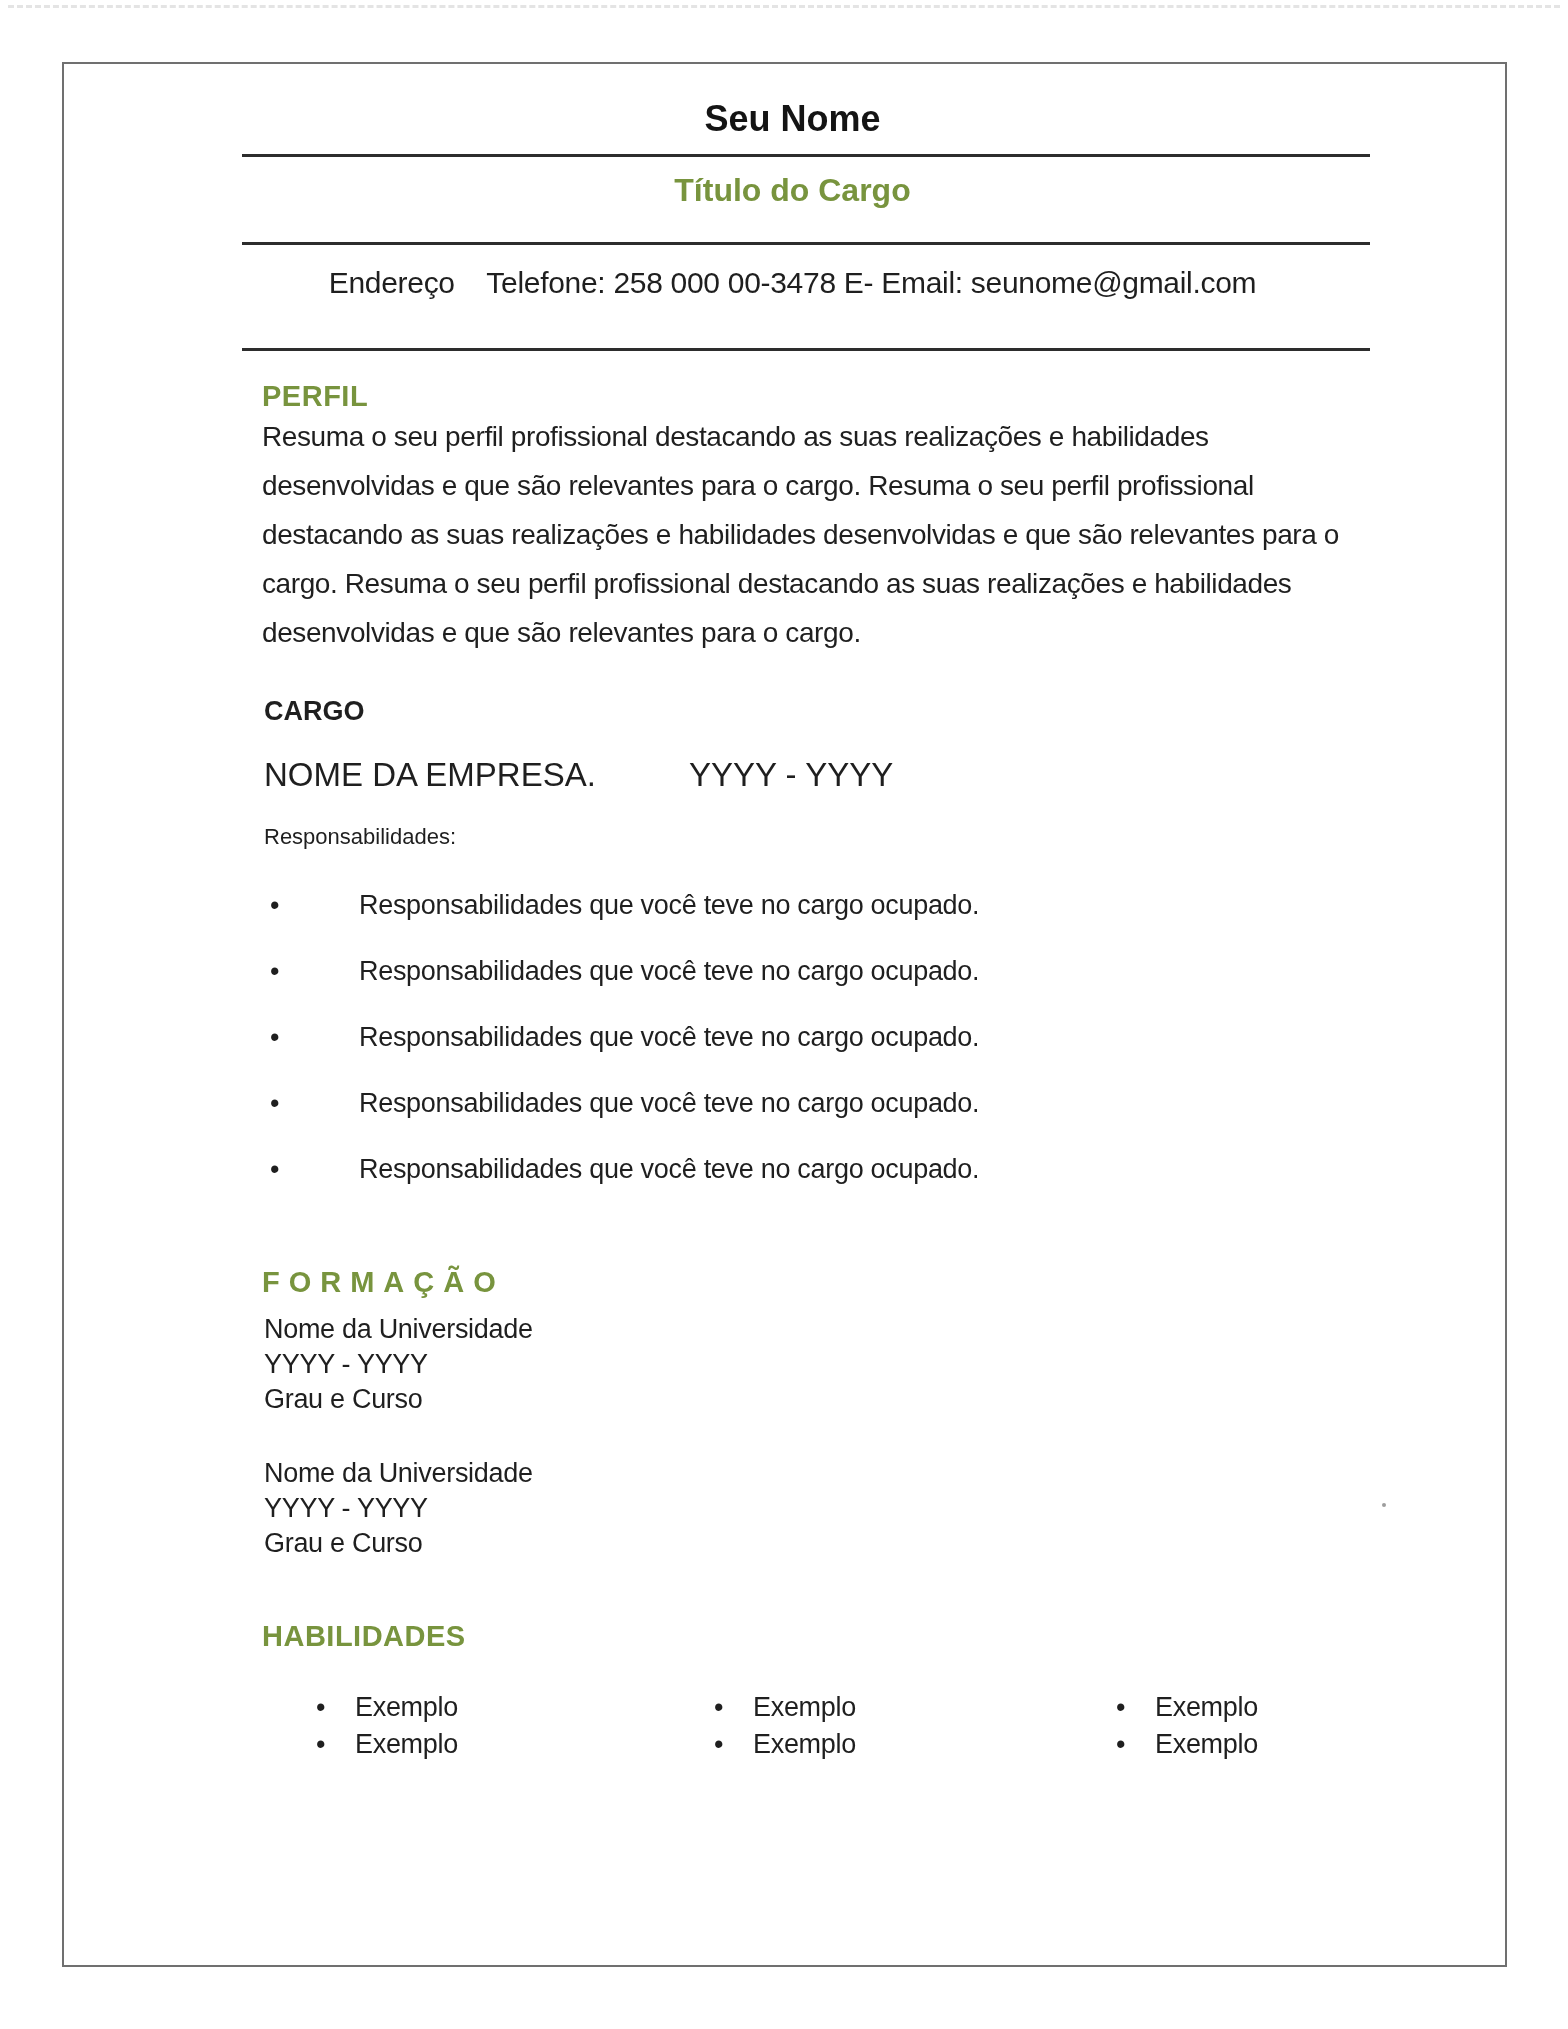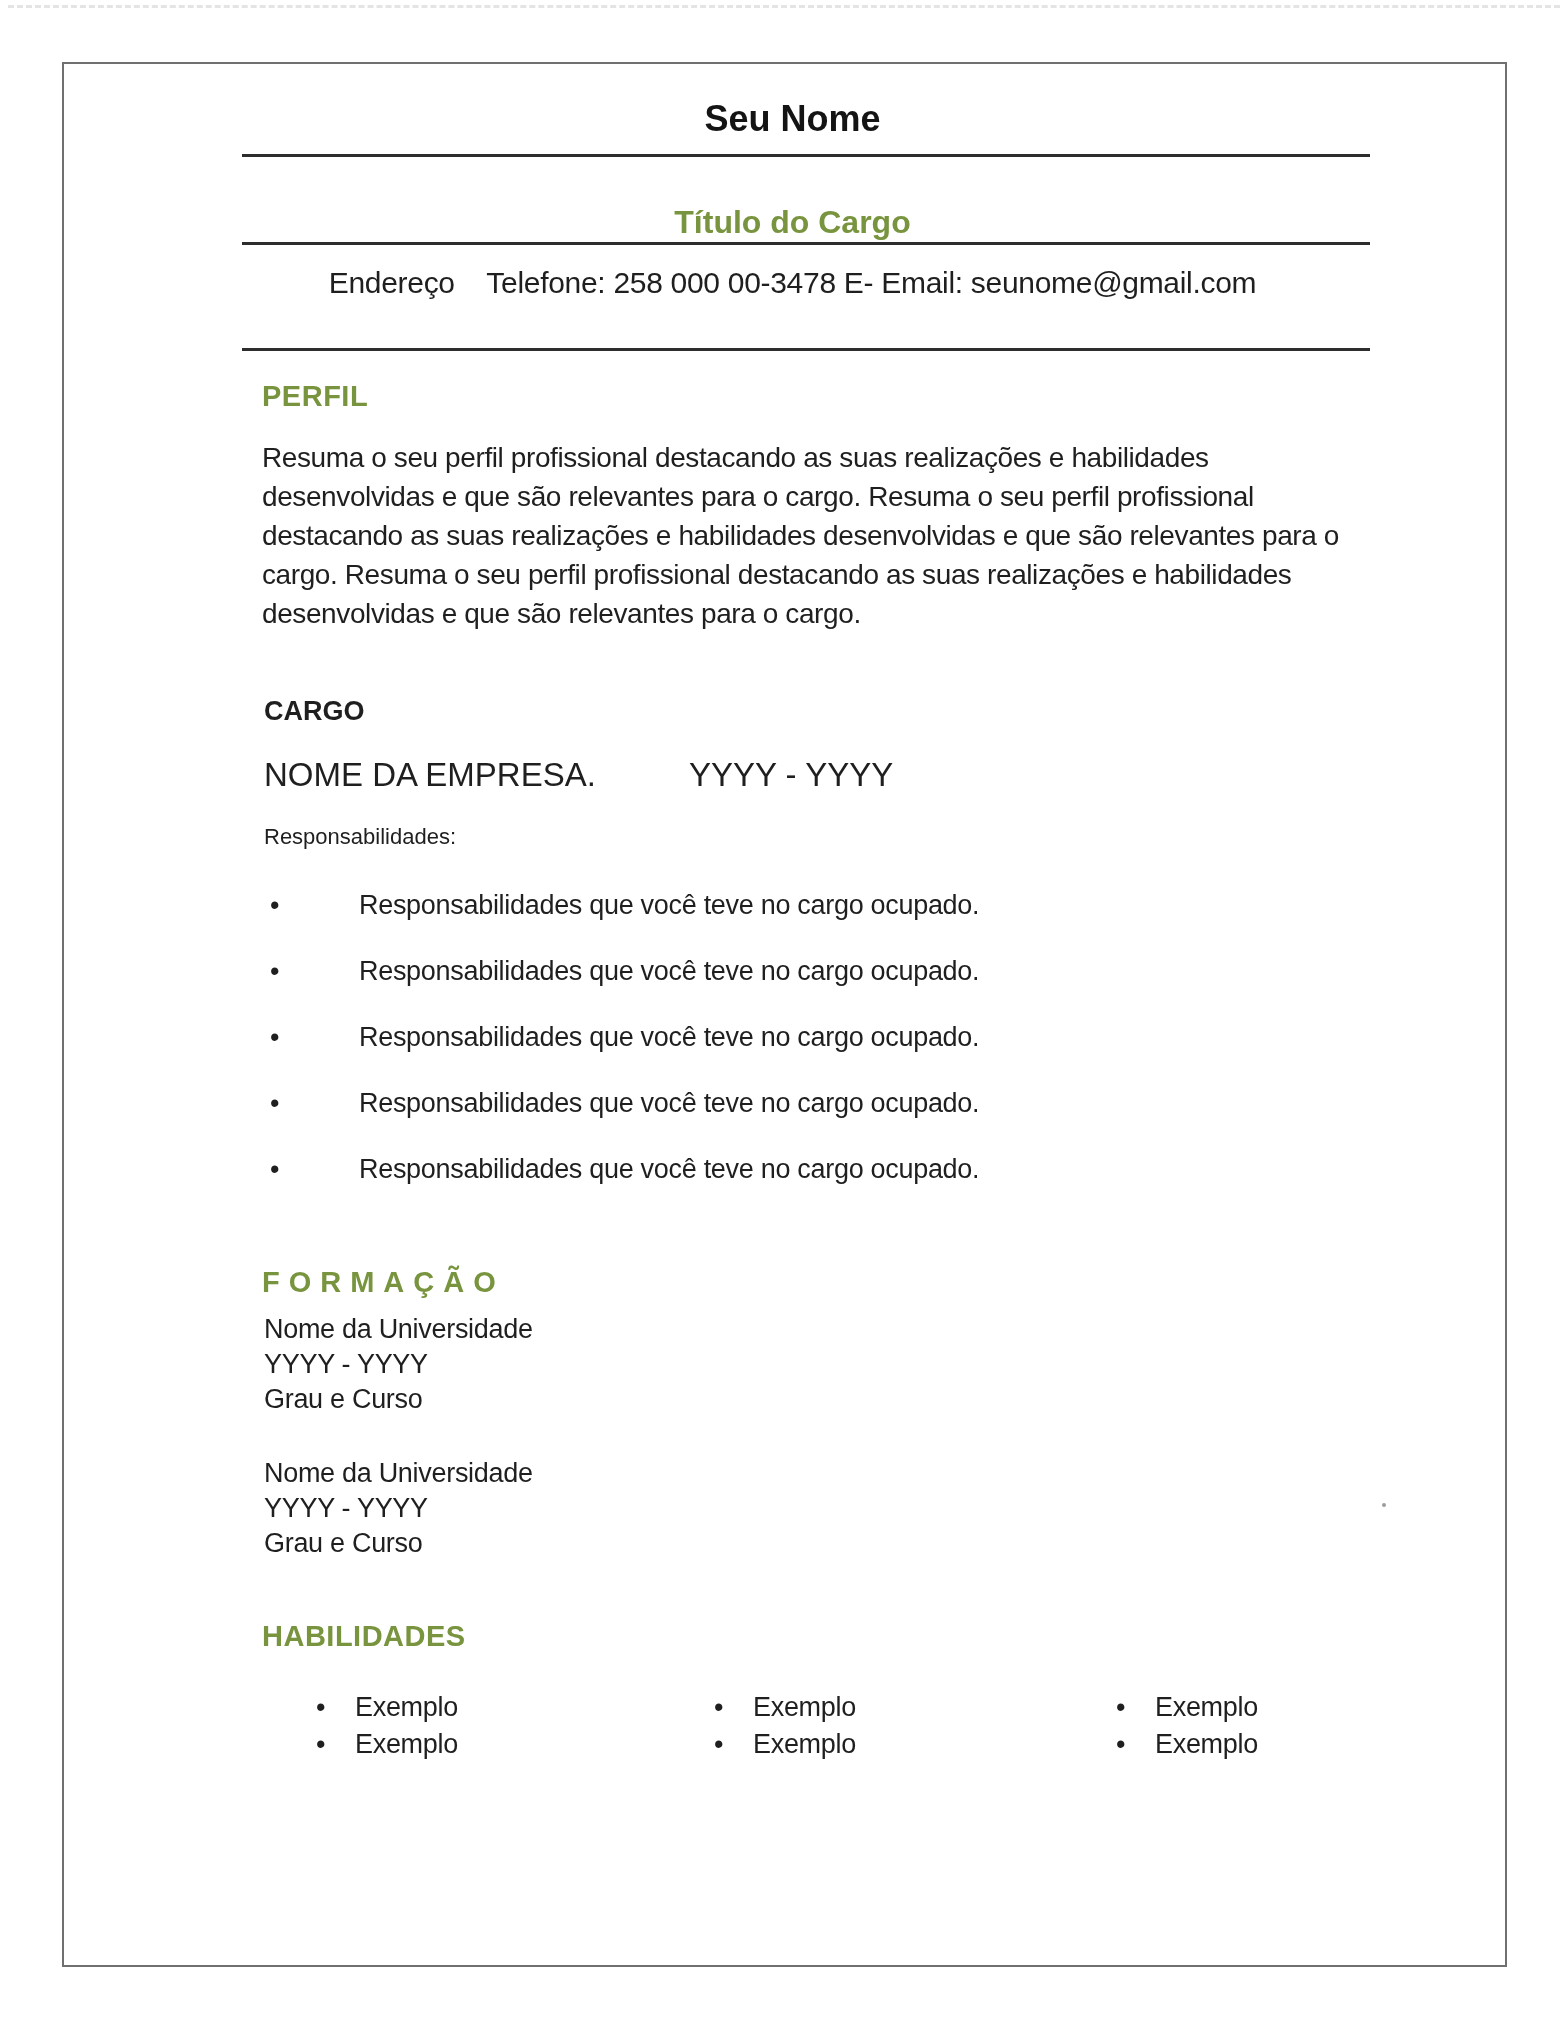--- a/index.html
+++ b/index.html
@@ -27,35 +27,35 @@
     position:absolute;left:62px;top:62px;
     width:1445px;height:1905px;
     box-sizing:border-box;
     border:2px solid var(--page-border,#707070);
     background:#ffffff;
   }
   .center-band{left:0;width:1441px;text-align:center;padding-left:8px;}
   .rule{left:178px;width:1128px;height:3px;background:var(--rule,#2d2d2d);}
   .hdr-name{top:34px;font-size:36px;font-weight:bold;color:#141414;letter-spacing:0px;}
   .rule-1{top:90px;}
-  .hdr-title{top:140px;font-size:32px;font-weight:bold;color:var(--accent-green,#78943e);}
+  .hdr-title{top:108px;font-size:32px;font-weight:bold;color:var(--accent-green,#78943e);}
   .rule-2{top:178px;}
   .hdr-contact{top:202px;font-size:30px;white-space:pre-wrap;letter-spacing:-0.3px;}
   .rule-3{top:284px;}
 
   .sec-h{
     left:198px;
     font-size:29px;font-weight:bold;
     color:var(--accent-green,#78943e);
     letter-spacing:0.5px;
   }
   .profile-h{top:316px;}
   .profile-body{
-    left:198px;top:374px;width:1108px;
-    font-size:28px;line-height:39px;letter-spacing:-0.4px;
+    left:198px;top:348px;width:1108px;
+    font-size:28px;line-height:49px;letter-spacing:-0.4px;
   }
   .exp-h{top:584px;}
   .role{left:200px;top:632px;font-size:27px;font-weight:bold;}
   .company-row{left:200px;top:692px;width:1100px;font-size:33px;}
   .company-row .period{position:absolute;left:425px;top:0;}
   .resp-label{left:200px;top:760px;font-size:22px;}
   .resp-list{
     left:206px;top:826px;width:1100px;
     list-style:none;margin:0;padding:0;
     font-size:27px;

